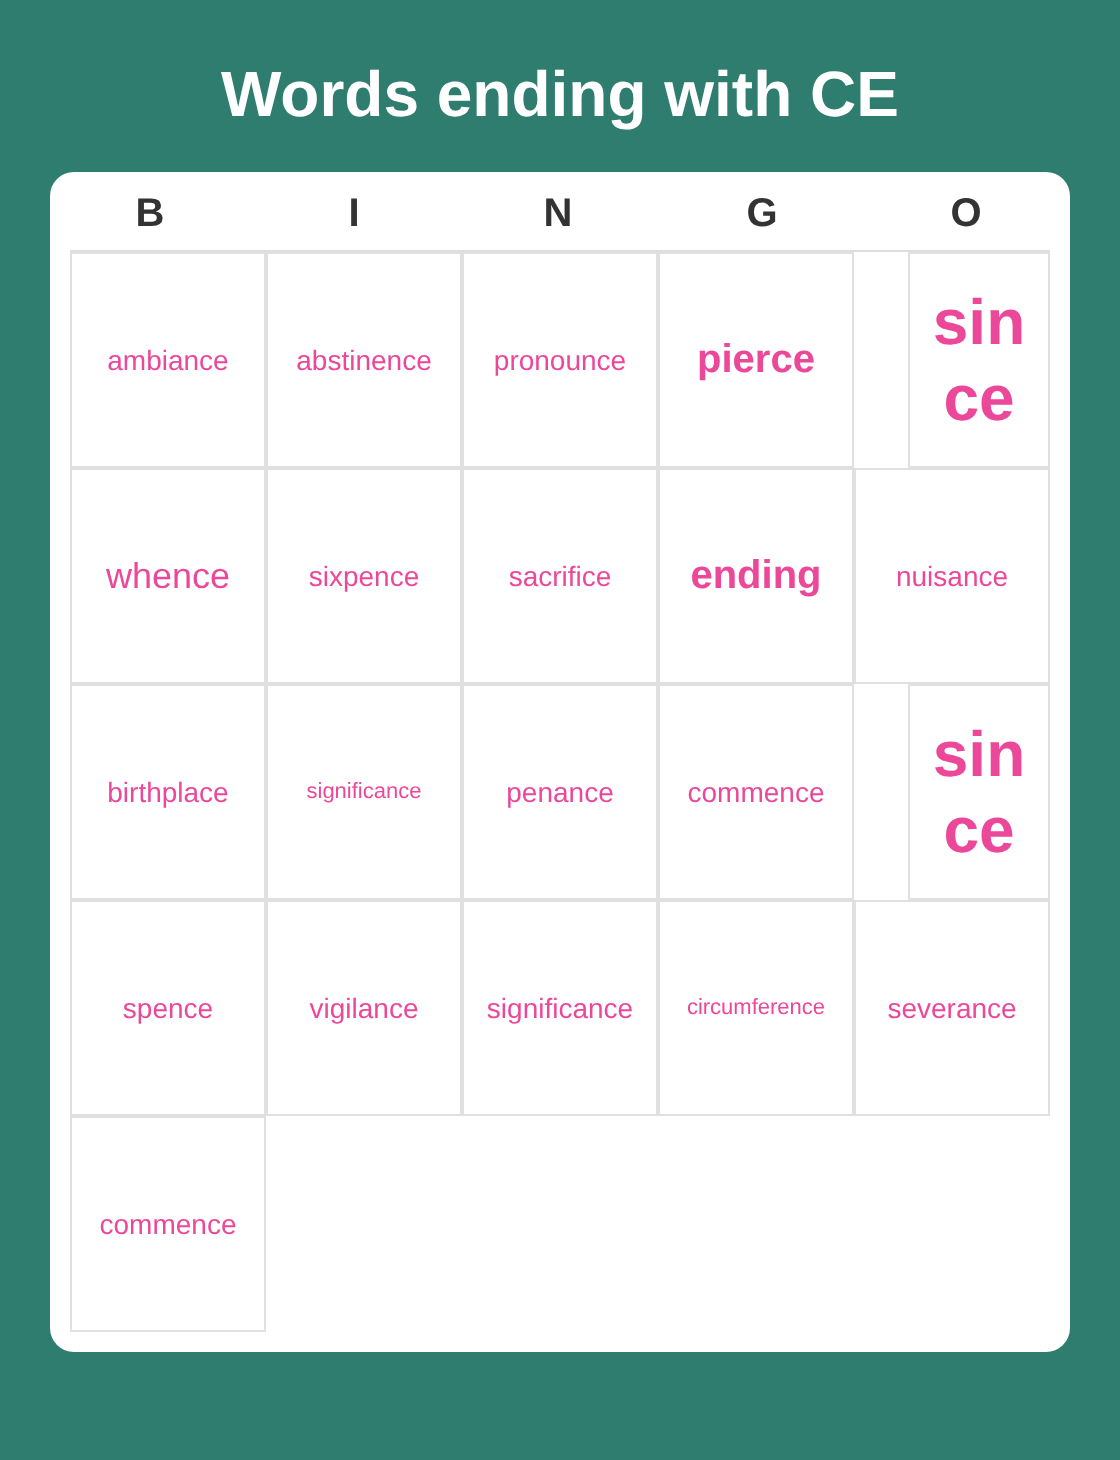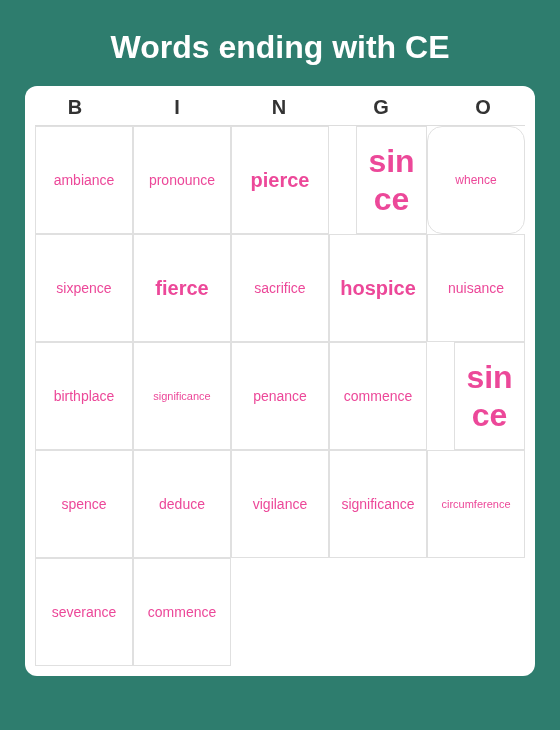--- a/index.html
+++ b/index.html
@@ -65,54 +65,53 @@
       min-height: 108px;
       font-family: Arial, sans-serif;
       color: #ec4899;
       line-height: 1.2;
       word-break: break-word;
     }
 
     
     .size-small { font-size: 11px; }
     .size-normal { font-size: 14px; }
-    .size-medium { font-size: 12px; border-radius: 15px; }
+    .size-medium { font-size: 18px; }
     .size-large { font-size: 20px; font-weight: bold; }
     .size-xlarge { font-size: 32px; font-weight: bold; margin-left: 27px; }
   </style>
 </head>
 <body>
 
 <div id="title">Words ending with CE</div>
 
 <div id="bingo-card">
   <div id="bingo-header">
   <div class="header-cell">B</div>
       <div class="header-cell">I</div>
       <div class="header-cell">N</div>
       <div class="header-cell">G</div>
       <div class="header-cell">O</div>
     </div>
   <div id="bingo-grid">
   <div class="grid-cell size-normal">ambiance</div>
+      <div class="grid-cell size-normal">abstinence</div>
       <div class="grid-cell size-normal">pronounce</div>
       <div class="grid-cell size-large">pierce</div>
       <div class="grid-cell size-xlarge">since</div>
       <div class="grid-cell size-medium">whence</div>
       <div class="grid-cell size-normal">sixpence</div>
-      <div class="grid-cell size-large">fierce</div>
       <div class="grid-cell size-normal">sacrifice</div>
-      <div class="grid-cell size-large">hospice</div>
+      <div class="grid-cell size-large">ending</div>
       <div class="grid-cell size-normal">nuisance</div>
       <div class="grid-cell size-normal">birthplace</div>
       <div class="grid-cell size-small">significance</div>
       <div class="grid-cell size-normal">penance</div>
       <div class="grid-cell size-normal">commence</div>
       <div class="grid-cell size-xlarge">since</div>
       <div class="grid-cell size-normal">spence</div>
-      <div class="grid-cell size-normal">deduce</div>
       <div class="grid-cell size-normal">vigilance</div>
       <div class="grid-cell size-normal">significance</div>
       <div class="grid-cell size-small">circumference</div>
       <div class="grid-cell size-normal">severance</div>
       <div class="grid-cell size-normal">commence</div>
     </div>
 </div>
 
 </body></html>

